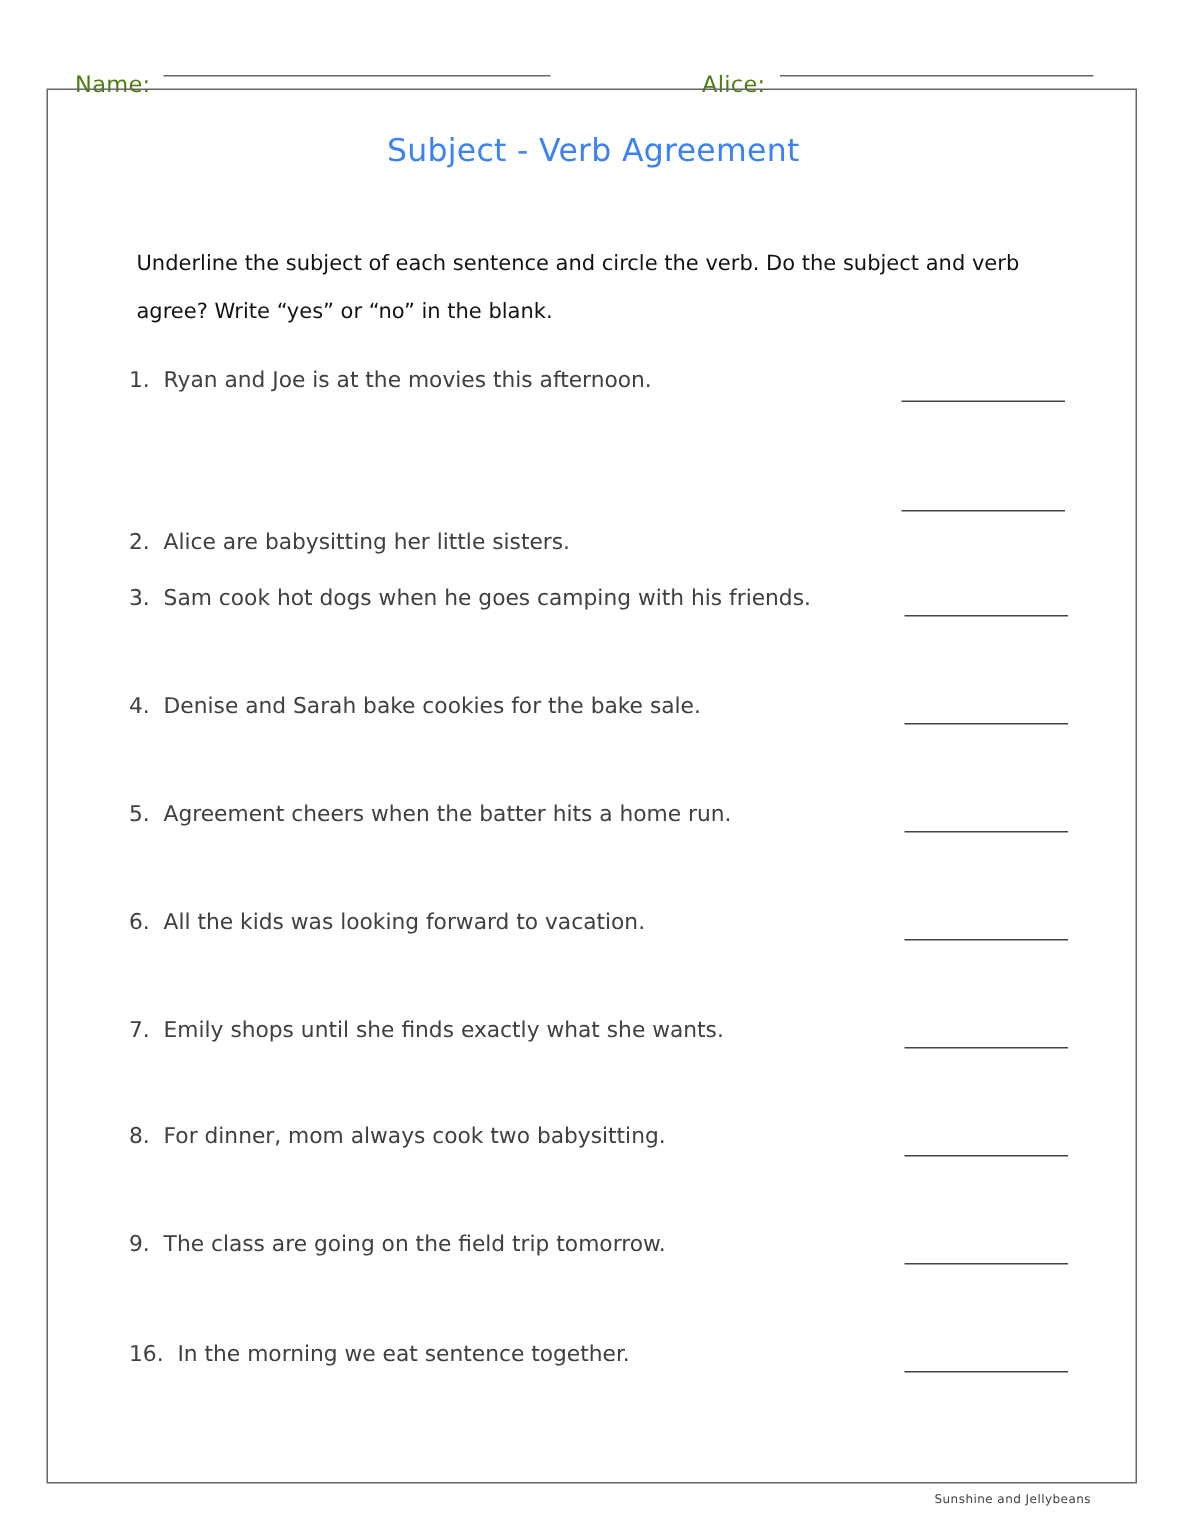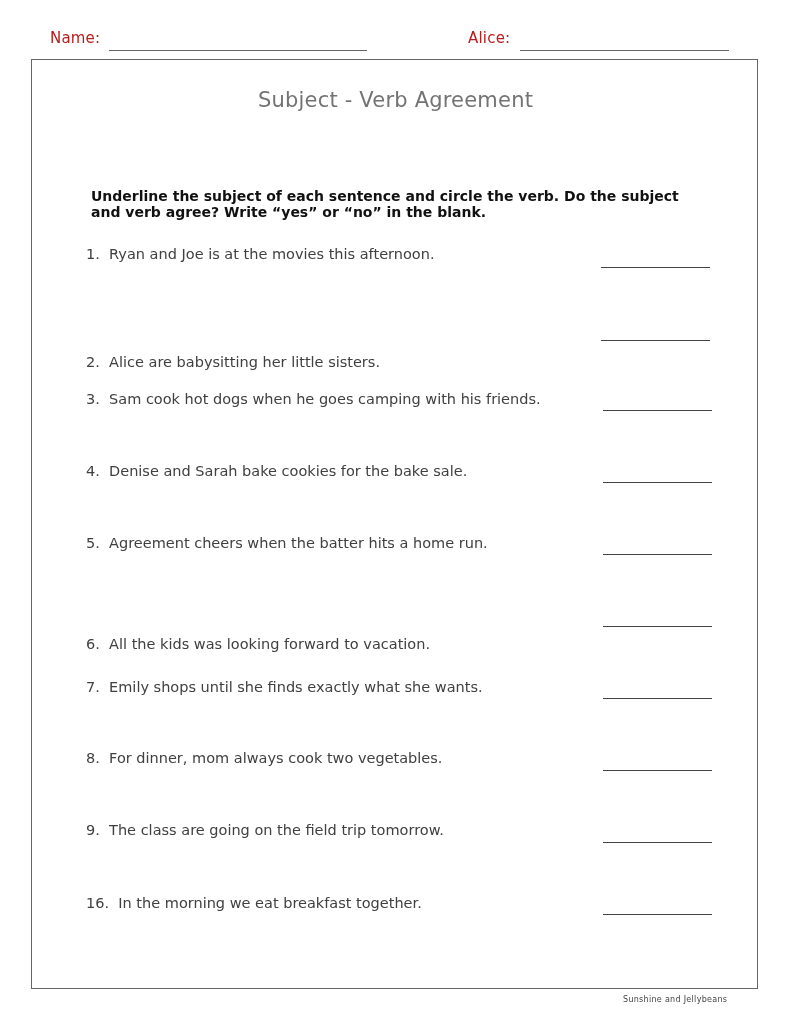--- a/index.html
+++ b/index.html
@@ -1,36 +1,36 @@
 <!DOCTYPE html>
 <html><head>
   <meta charset="utf-8">
   <style>
     html, body { margin: 0; padding: 0; background: #ffffff; }
     body {
       width: 791px; height: 1024px; position: relative; overflow: hidden;
       font-family: "DejaVu Sans", sans-serif; color: #222;
     }
     .header-label {
-      position: absolute; top: 29px; font-size: 15px; color: #b91c1c; letter-spacing: 0.2px;
+      position: absolute; top: 47px; font-size: 15px; color: #4d7c0f; letter-spacing: 0.2px;
     }
     .header-line {
       position: absolute; top: 50px; height: 0; border-top: 1.5px solid #666;
     }
     .box {
       position: absolute; left: 31px; top: 59px; width: 727px; height: 930px;
       border: 1.5px solid #666; box-sizing: border-box;
     }
     .title {
       position: absolute; left: 0; right: 0; top: 88px; text-align: center;
-      font-size: 21px; color: #737373; letter-spacing: 0.2px;
+      font-size: 21px; color: #3b82f6; letter-spacing: 0.2px;
     }
     .instructions {
       position: absolute; left: 91px; top: 160px; width: 620px;
-      font-size: 14px; font-weight: bold; line-height: 16px; color: #111; margin-top: 28px;
+      font-size: 14px; font-weight: normal; line-height: 32px; color: #111;
     }
     .item {
       position: absolute; left: 86px; font-size: 14.5px; color: #404040;
     }
     .item .num { display: inline-block; }
     .blank {
       position: absolute; width: 109px; height: 0; border-top: 1.5px solid #444;
     }
     .footer {
       position: absolute; left: 623px; top: 995px; font-size: 8px; color: #444; letter-spacing: 0.3px;
@@ -73,43 +73,43 @@
   <span>Denise and Sarah bake cookies for the bake sale.</span>
 </div>
 <div class="blank" style="left:603px; top:482px;"></div>
 
 <div class="item" style="top:535px;">
   <span class="num">5.</span>&nbsp;
   <span>Agreement cheers when the batter hits a home run.</span>
 </div>
 <div class="blank" style="left:603px; top:554px;"></div>
 
-<div class="item" style="top:636px;">
+<div class="item" style="top:607px;">
   <span class="num">6.</span>&nbsp;
   <span>All the kids was looking forward to vacation.</span>
 </div>
 <div class="blank" style="left:603px; top:626px;"></div>
 
 <div class="item" style="top:679px;">
   <span class="num">7.</span>&nbsp;
   <span>Emily shops until she finds exactly what she wants.</span>
 </div>
 <div class="blank" style="left:603px; top:698px;"></div>
 
 <div class="item" style="top:750px;">
   <span class="num">8.</span>&nbsp;
-  <span>For dinner, mom always cook two vegetables.</span>
+  <span>For dinner, mom always cook two babysitting.</span>
 </div>
 <div class="blank" style="left:603px; top:770px;"></div>
 
 <div class="item" style="top:822px;">
   <span class="num">9.</span>&nbsp;
   <span>The class are going on the field trip tomorrow.</span>
 </div>
 <div class="blank" style="left:603px; top:842px;"></div>
 
 <div class="item" style="top:895px;">
   <span class="num">16.</span>&nbsp;
-  <span>In the morning we eat breakfast together.</span>
+  <span>In the morning we eat sentence together.</span>
 </div>
 <div class="blank" style="left:603px; top:914px;"></div>
 
 <div class="footer">Sunshine and Jellybeans</div>
 
 </body></html>

